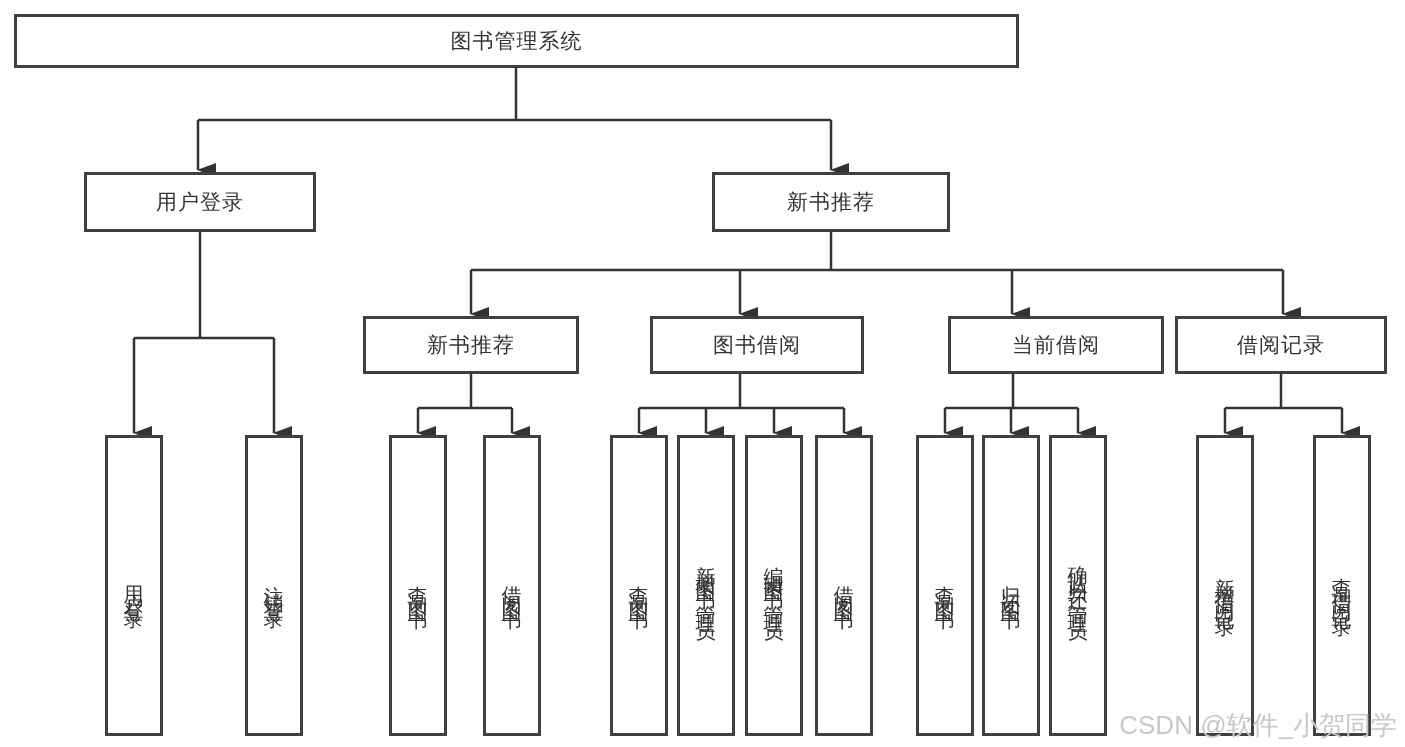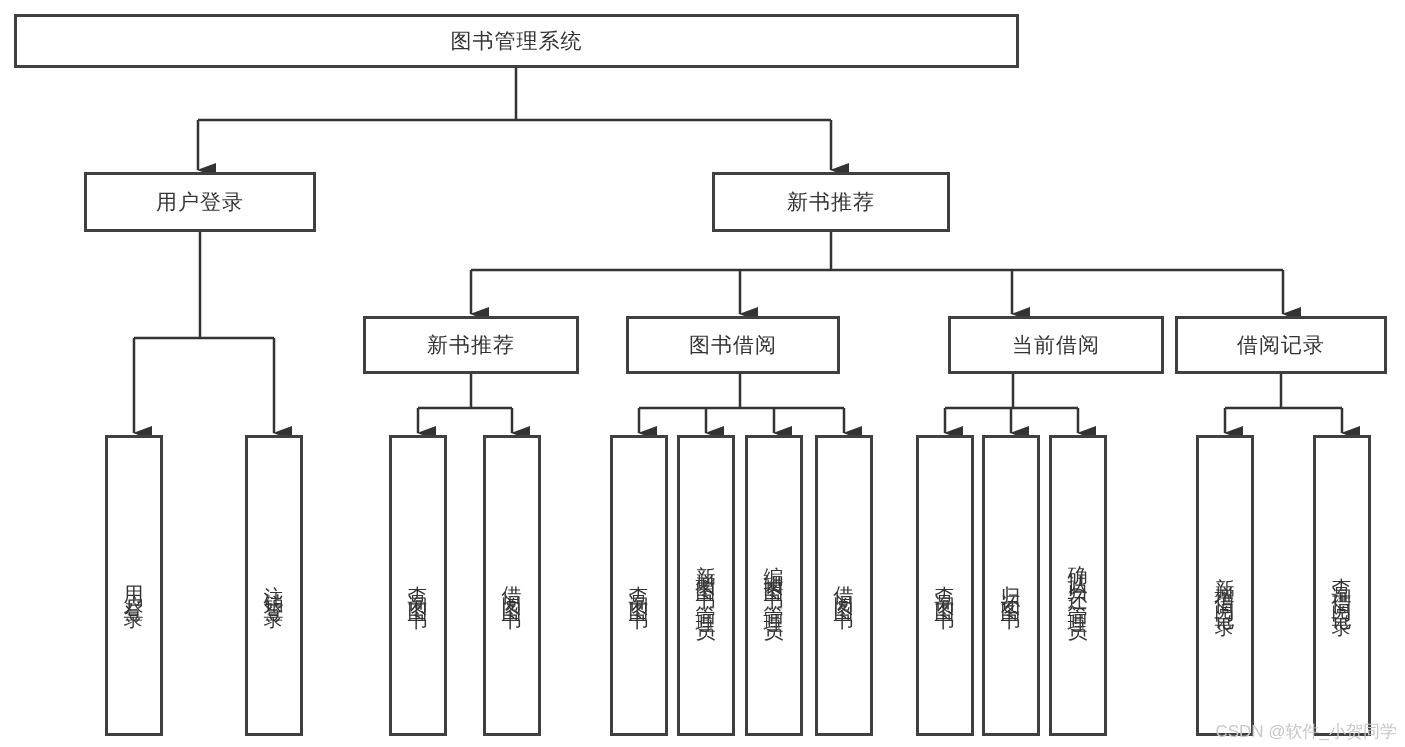--- a/index.html
+++ b/index.html
@@ -34,34 +34,34 @@
     line-height:1;
   }
   
   .n-root{left:14px;top:14px;width:1005px;height:54px;}
   
   .n-user{left:84px;top:172px;width:232px;height:60px;}
   .n-mgmt{left:712px;top:172px;width:238px;height:60px;}
   
   .n-l3{top:316px;height:58px;}
   .n-rec{left:363px;width:216px;}
-  .n-bor{left:626px;width:214px;text-align:center;}
+  .n-bor{left:650px;width:214px;text-align:center;}
   .n-cur{left:948px;width:216px;}
   .n-his{left:1175px;width:212px;}
   
   .leaf{top:435px;width:58px;height:301px;}
   .lf-a1{left:105px;} .lf-a2{left:245px;}
   .lf-b1{left:389px;} .lf-b2{left:483px;}
   .lf-c1{left:610px;} .lf-c2{left:677px;} .lf-c3{left:745px;} .lf-c4{left:815px;}
   .lf-d1{left:916px;} .lf-d2{left:982px;} .lf-d3{left:1049px;}
   .lf-e1{left:1196px;} .lf-e2{left:1313px;}
   .watermark{
     position:absolute;
     right:8px;bottom:4px;
-    font-size:17px;
+    font-size:26px;
     color:#c7c7c7;
     white-space:nowrap;
   }
 </style>
 </head>
 <body>
 
 <div id="canvas">
 
   <svg id="wires" viewBox="0 0 1405 747" xmlns="http://www.w3.org/2000/svg">

